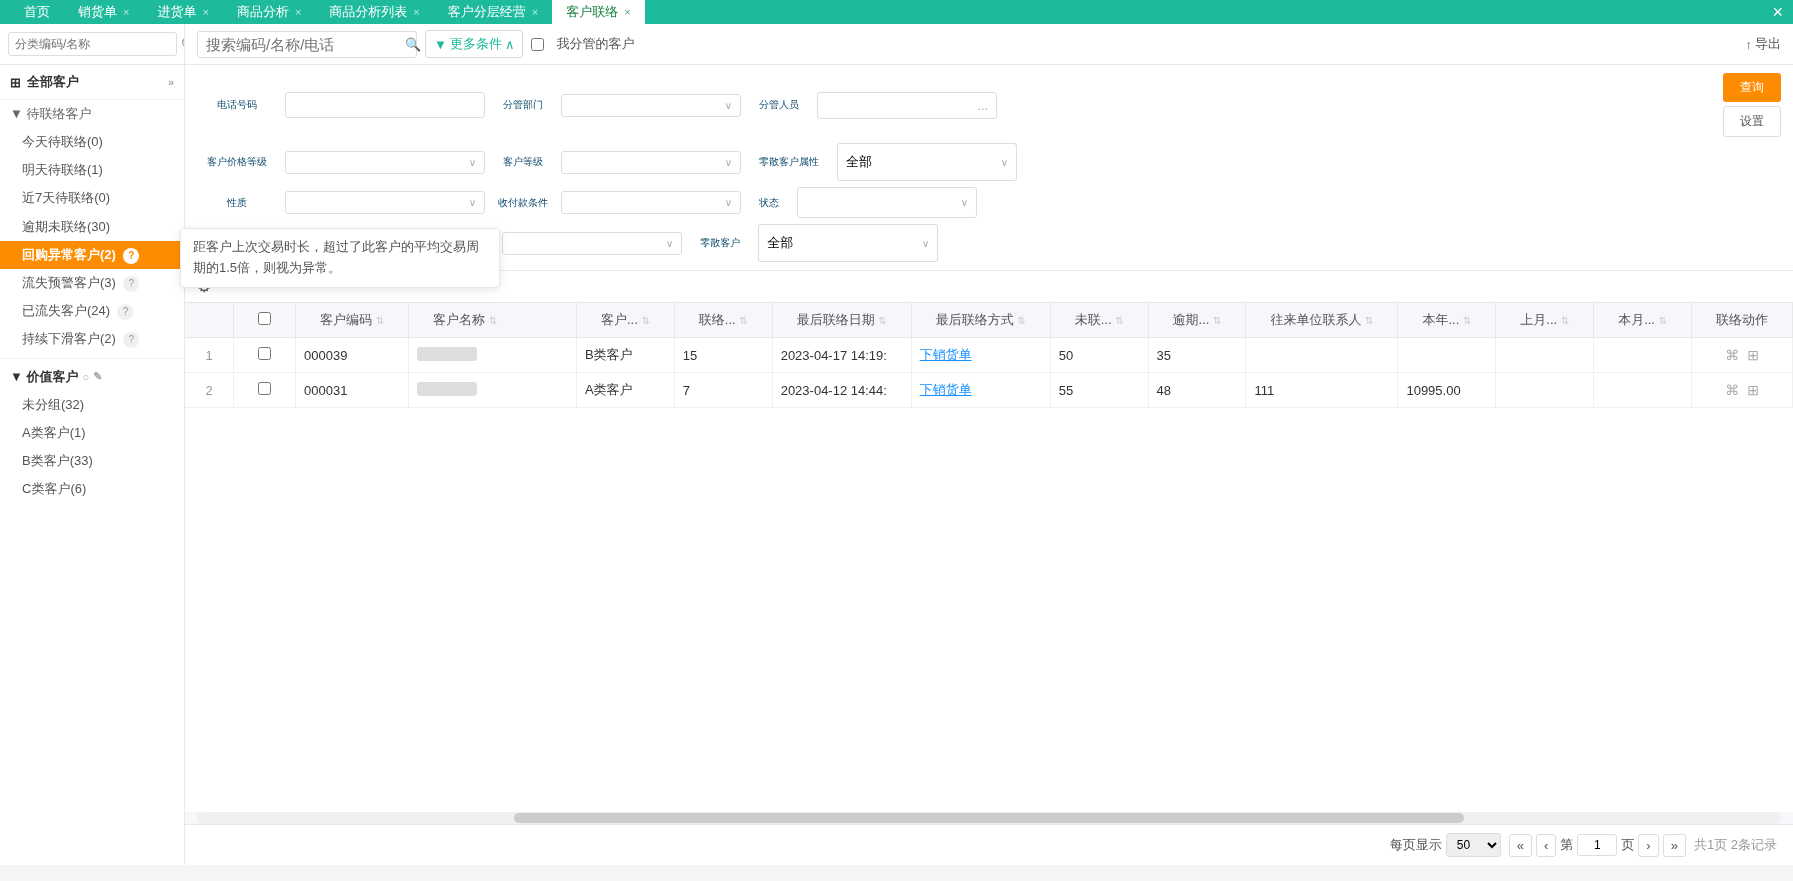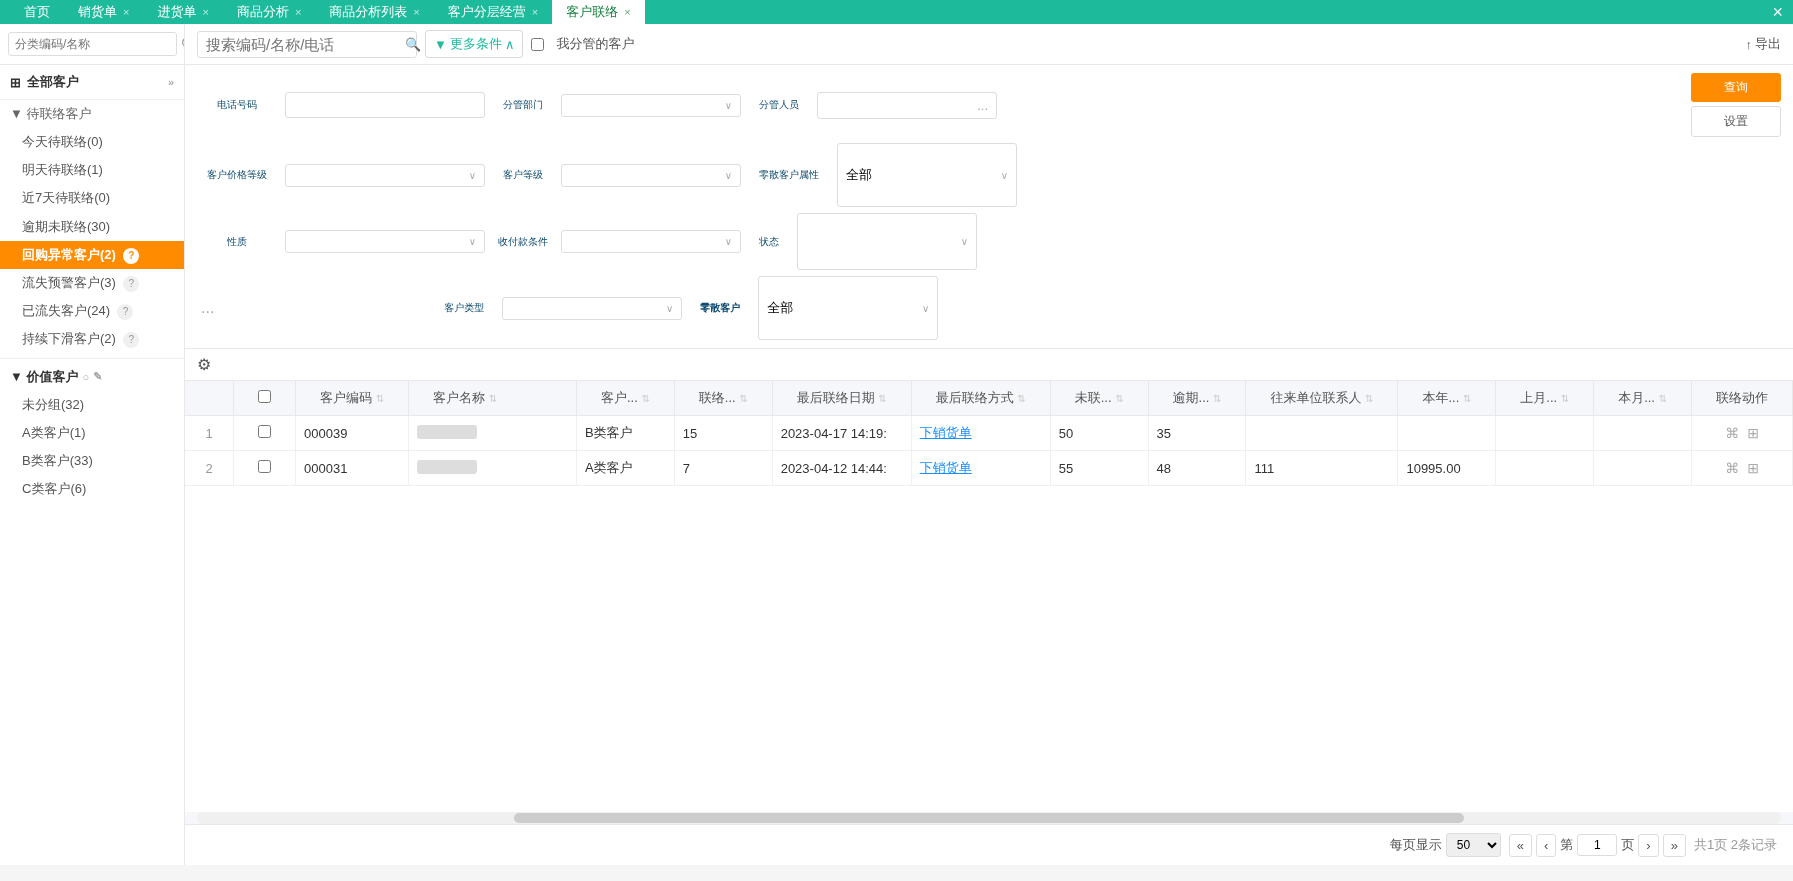--- a/index.html
+++ b/index.html
@@ -133,26 +133,26 @@
     .filter-select .select-arrow { color: #aaa; margin-left: auto; font-size: 10px; }
     .filter-buttons {
       display: flex; flex-direction: column; gap: 4px; margin-left: auto;
     }
     .btn-query {
       background: #ff8c00; color: white; border: none; border-radius: 3px;
       padding: 6px 16px; cursor: pointer; font-size: 12px; white-space: nowrap;
     }
     .btn-settings {
       background: white; color: #555; border: 1px solid #ddd; border-radius: 3px;
-      padding: 6px 32px; cursor: pointer; font-size: 12px; white-space: nowrap;
+      padding: 6px 16px; cursor: pointer; font-size: 12px; white-space: nowrap;
     }
     .filter-dots { color: #aaa; cursor: pointer; font-size: 16px; padding: 0 4px; }
     .filter-full-select {
       display: flex; align-items: center;
-      border: 1px solid #ddd; border-radius: 3px; padding: 22px 8px;
+      border: 1px solid #ddd; border-radius: 3px; padding: 9px 8px;
       font-size: 12px; background: white; cursor: pointer;
       min-width: 80px;
     }
     .filter-full-select .text { flex: 1; }
     .filter-full-select .arrow { color: #aaa; font-size: 10px; }
 
     
     .tooltip-box {
       position: absolute; left: 180px; top: 228px; z-index: 100;
       background: white; border: 1px solid #e8e8e8; border-radius: 4px;
@@ -452,29 +452,32 @@
       <div class="filter-row">
         <span class="filter-dots">...</span>
         <div style="flex:1; max-width:200px;"></div>
 
         <span class="filter-label" style="width:60px;">客户类型</span>
         <div class="filter-select" style="max-width:180px;">
           <span class="placeholder"></span>
           <span class="select-arrow">∨</span>
         </div>
 
-        <span class="filter-label" style="width:60px;font-weight:bold;">零散客户</span>
+        <span class="filter-label" style="width:60px;">零散客户</span>
         <div class="filter-full-select" style="flex:1; max-width:180px;">
           <span class="text">全部</span>
           <span class="arrow">∨</span>
         </div>
         <div style="width:120px;"></div>
       </div>
     </div>
 
+    <div class="tooltip-box">
+      <span>距客户上次交易时长，超过了此客户的平均交易周期的1.5倍，则视为异常。</span>
+    </div>
 
     <div class="table-toolbar">
       <span class="gear-shape">⚙</span>
     </div>
 
     <div class="table-area">
       <table>
         <thead>
           <tr>
             <th class="col-num"></th>

